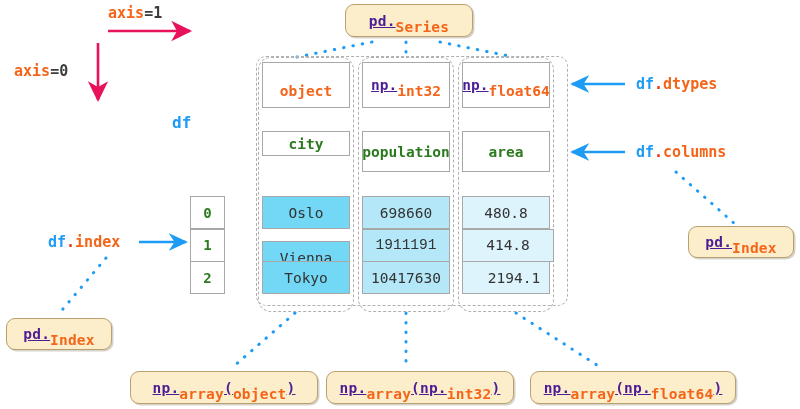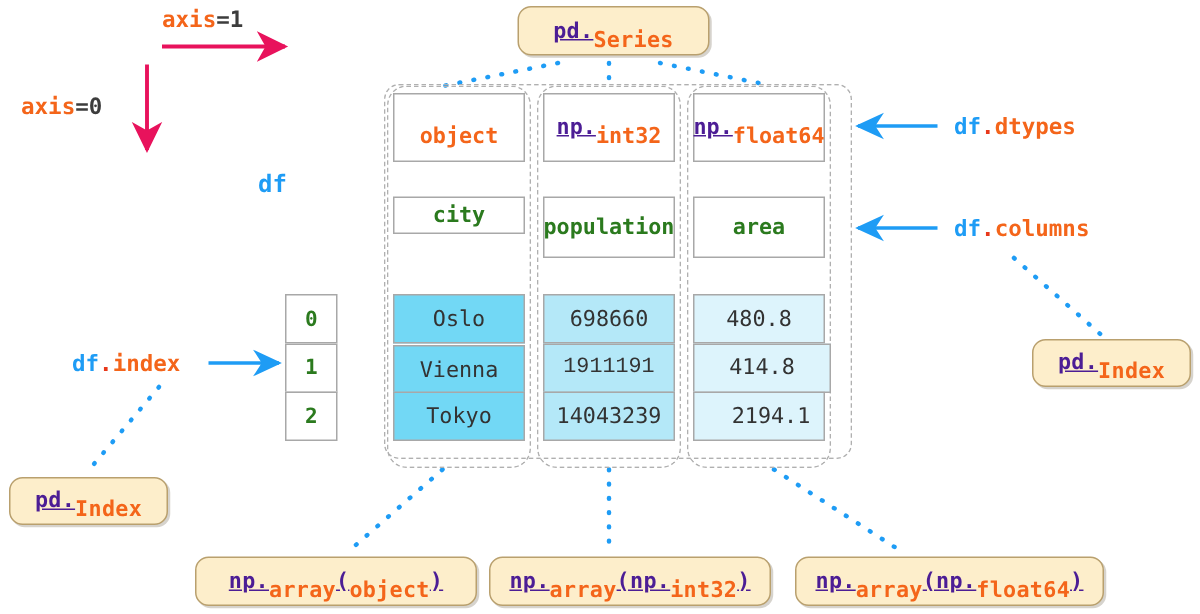--- a/index.html
+++ b/index.html
@@ -141,26 +141,26 @@
 <div class="cell colname mono" style="left:462px;top:131px;width:88px;height:41px;">area</div>
 
 <div class="cell idx mono" style="left:190px;top:196px;width:35px;height:33px;">0</div>
 <div class="cell idx mono" style="left:190px;top:228.7px;width:35px;height:33px;">1</div>
 <div class="cell idx mono" style="left:190px;top:261.4px;width:35px;height:33px;">2</div>
 
 <div class="cell data mono" style="left:262px;top:196px;width:88px;height:33px;background:#72d8f5;">Oslo</div>
 <div class="cell data mono" style="left:362px;top:196px;width:88px;height:33px;background:#b4e8f8;">698660</div>
 <div class="cell data mono" style="left:462px;top:196px;width:88px;height:33px;background:#ddf4fc;">480.8</div>
 
-<div class="cell data mono" style="left:262px;top:230px;width:88px;height:33px;background:#72d8f5;">Vienna</div>
+<div class="cell data mono" style="left:262px;top:241px;width:88px;height:33px;background:#72d8f5;">Vienna</div>
 <div class="cell data mono" style="left:362px;top:228.7px;width:88px;height:33px;background:#b4e8f8;font-family:Liberation Mono, monospace;">1911191</div>
 <div class="cell data mono" style="left:462px;top:228.7px;width:92px;height:33px;background:#ddf4fc;">414.8</div>
 
 <div class="cell data mono" style="left:262px;top:261.4px;width:88px;height:33px;background:#72d8f5;">Tokyo</div>
-<div class="cell data mono" style="left:362px;top:261.4px;width:88px;height:33px;background:#b4e8f8;">14043239</div>
+<div class="cell data mono" style="left:362px;top:261.4px;width:88px;height:33px;background:#b4e8f8;">10417630</div>
 <div class="cell data mono" style="left:462px;top:261.4px;width:88px;height:33px;background:#ddf4fc;padding-left:16px;">2194.1</div>
 
 <div class="abs attr mono" style="left:636px;top:75px;">
   <span class="t-blue">df</span><span class="t-red">.</span><span class="t-orange">dtypes</span>
 </div>
 
 <div class="abs attr mono" style="left:636px;top:143px;">
   <span class="t-blue">df</span><span class="t-red">.</span><span class="t-orange">columns</span>
 </div>
 

